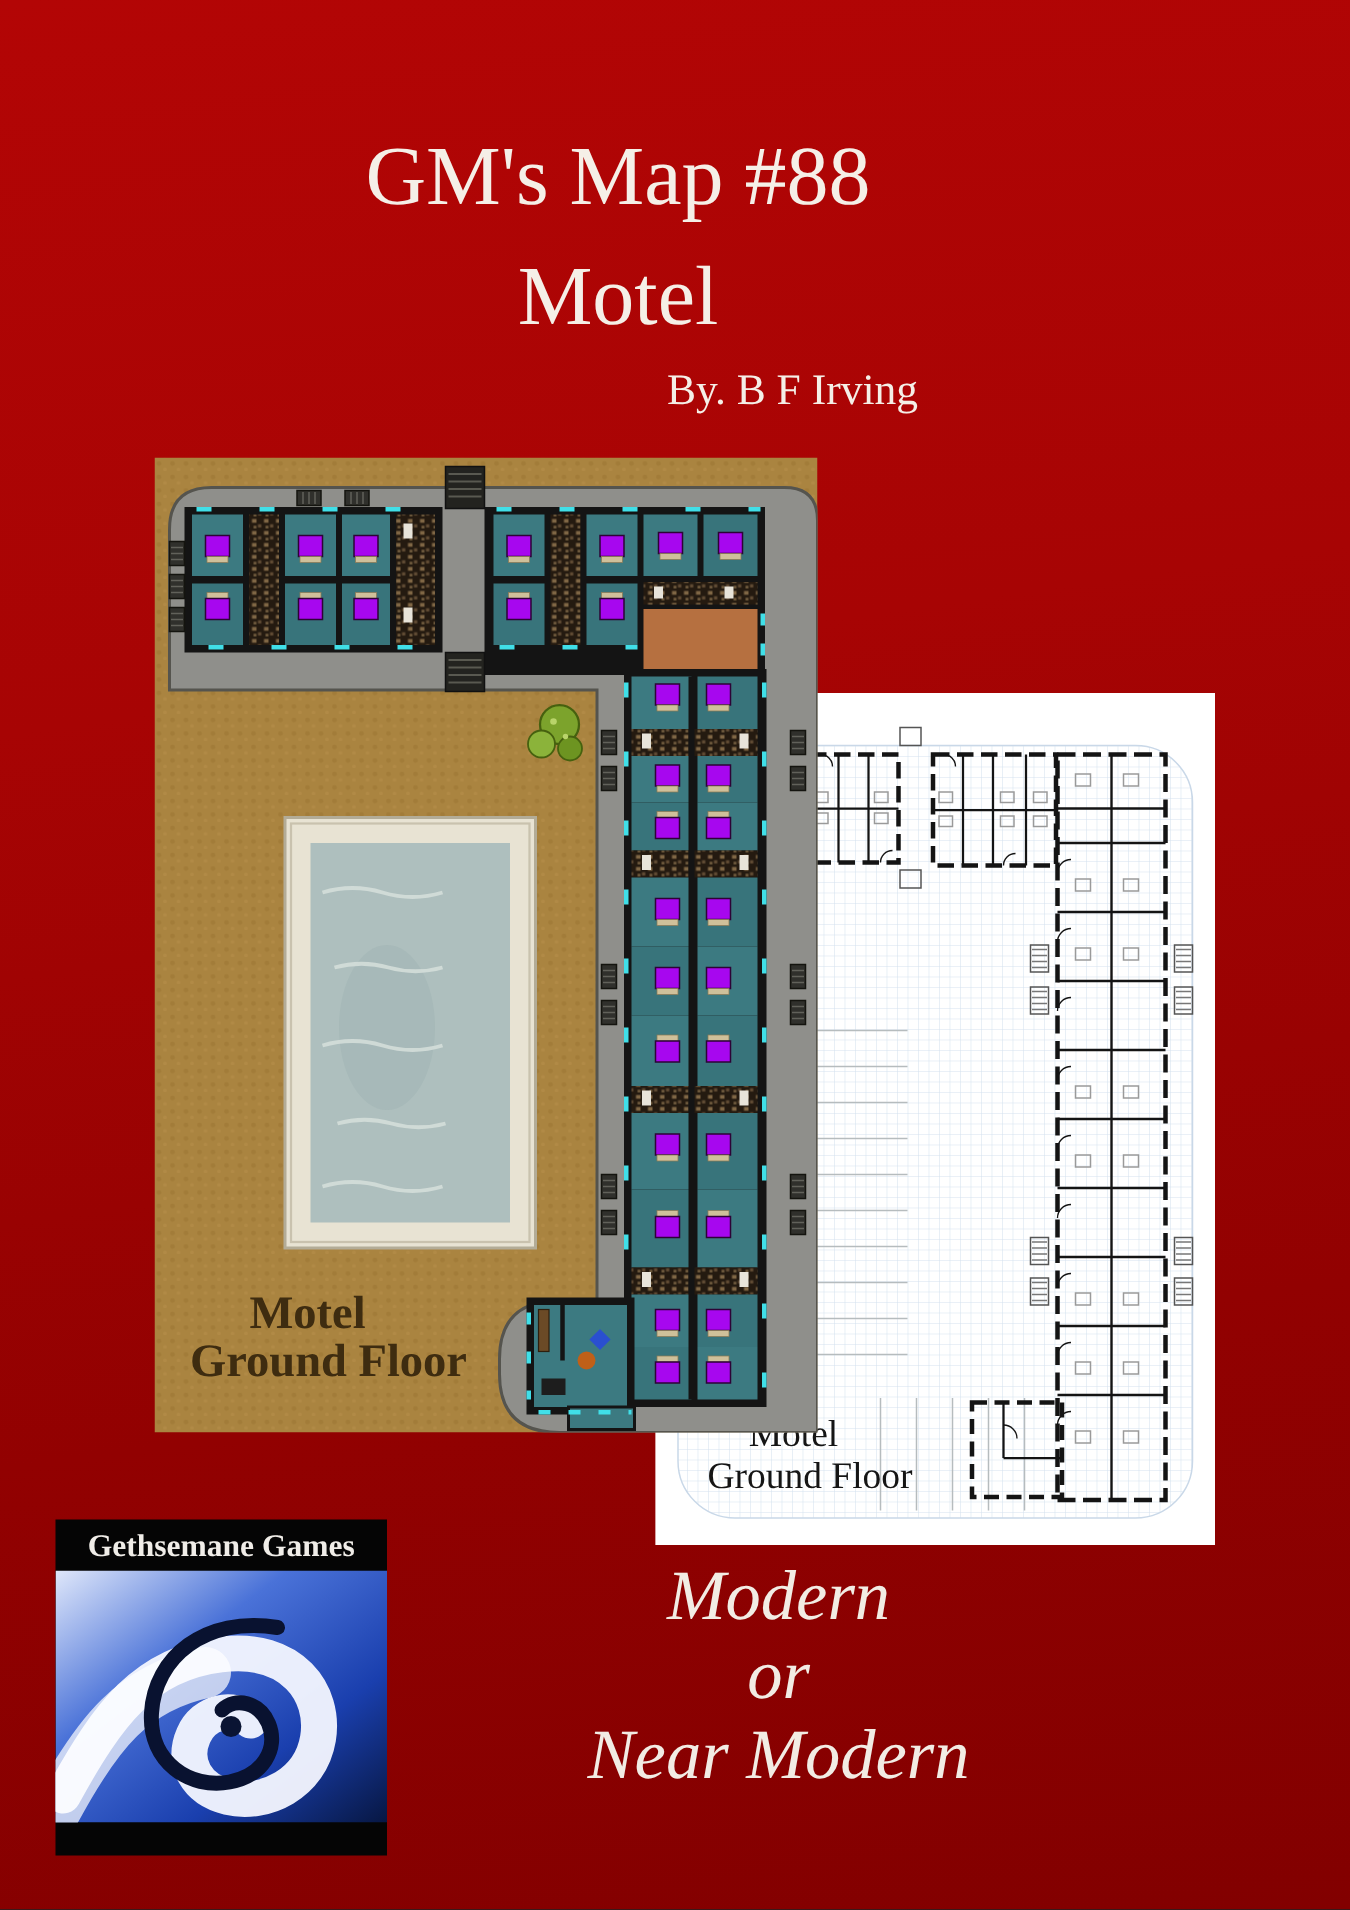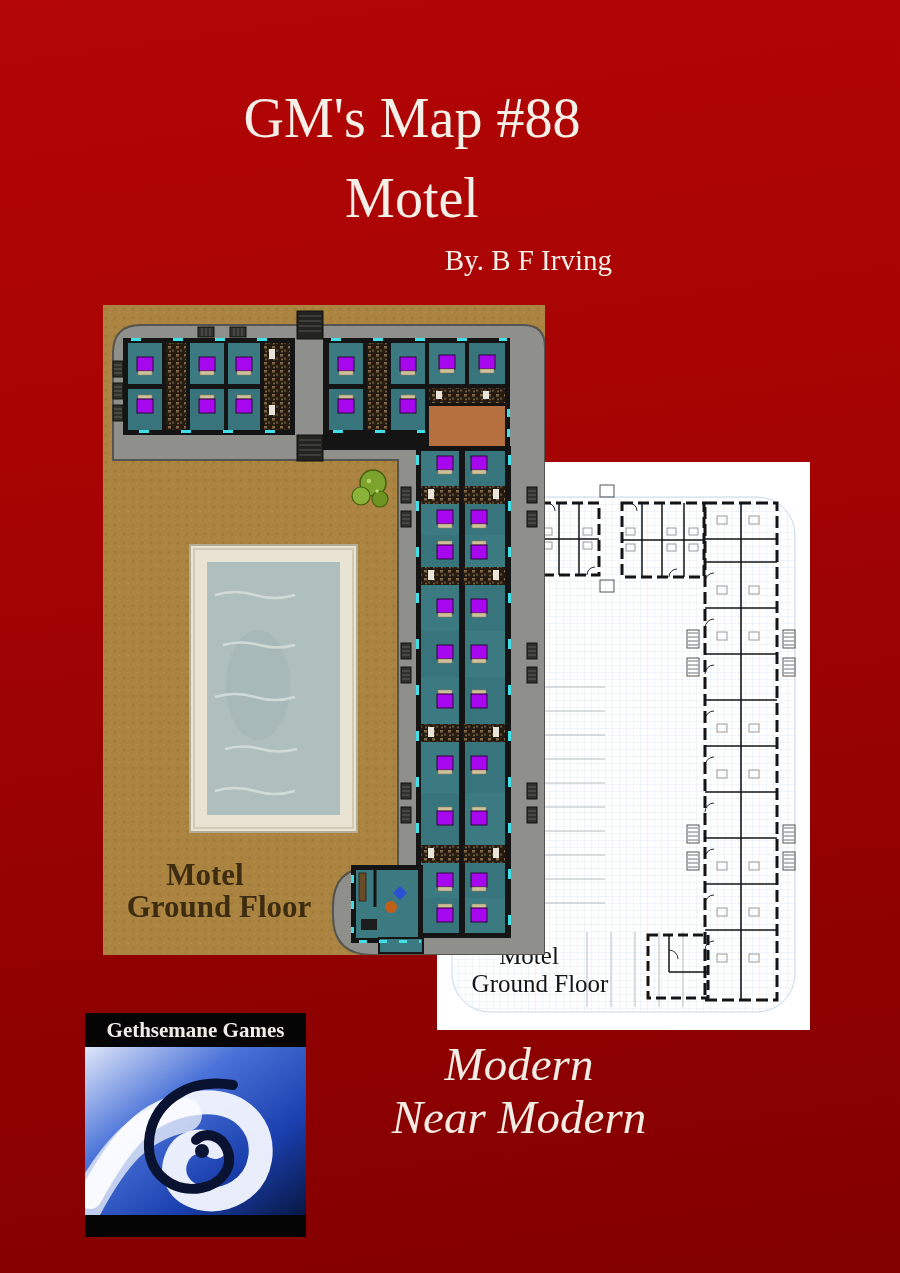--- a/index.html
+++ b/index.html
@@ -5,21 +5,21 @@
   html,body{margin:0;padding:0;background:#222;}
   .page{position:relative;width:900px;height:1273px;overflow:hidden;
         background:linear-gradient(172deg,#b30505 0%,#a70404 35%,#920101 70%,#820000 100%);
         font-family:"Liberation Serif",serif;}
   .abs{position:absolute;}
   .title-block{left:112px;top:78px;width:600px;text-align:center;color:#f5efe7;}
   .title-line{font-size:56px;line-height:80px;font-weight:normal;}
   .byline{left:132px;top:244px;width:480px;text-align:right;color:#f5efe7;font-size:29px;}
   .colored-map{left:103px;top:305px;width:442px;height:650px;z-index:3;}
   .blueprint{left:437px;top:462px;width:373px;height:568px;z-index:2;background:#ffffff;}
-  .logo{left:37px;top:1013px;width:221px;height:224px;background:#050505;z-index:4;margin-left:48px;}
+  .logo{left:37px;top:1013px;width:221px;height:224px;background:#050505;z-index:4;}
   .logo-title{position:absolute;top:5px;left:0;width:221px;text-align:center;
               color:#f0ede8;font-size:21px;font-weight:bold;letter-spacing:0px;}
   .logo-spiral{position:absolute;top:34px;left:0;}
   .footer-block{left:319px;top:1038px;width:400px;text-align:center;color:#f2ece4;z-index:3;font-style:italic;}
   .footer-line{font-size:47px;line-height:53px;}
   svg text{font-family:"Liberation Serif",serif;}
 </style>
 </head>
 <body>
 
@@ -357,16 +357,17 @@
       <rect width="221" height="168" fill="url(#lgrad)"></rect>
       <path d="M5 150 C 35 95 60 62 110 56 C 158 50 180 82 175 112 C 170 142 140 157 115 151 C 94 146 84 128 92 110 C 99 94 118 90 130 100" fill="none" stroke="#f4f7ff" stroke-width="24" stroke-linecap="round" opacity="0.95"></path>
       <path d="M0 160 C 28 108 52 78 100 68" fill="none" stroke="#ffffff" stroke-width="34" stroke-linecap="round" opacity="0.7"></path>
       <path d="M148 38 C 100 30 66 58 64 95 C 62 128 90 146 116 141 C 138 137 149 119 142 102 C 136 88 120 84 111 93" fill="none" stroke="#091230" stroke-width="10" stroke-linecap="round"></path>
       <circle cx="117" cy="104" r="7" fill="#0a1433"></circle>
     </svg>
   </div>
 
   <div class="abs footer-block">
     <div class="footer-line">Modern</div>
+    <div class="footer-line">or</div>
     <div class="footer-line">Near Modern</div>
   </div>
 
 </div>
 
 </body></html>

